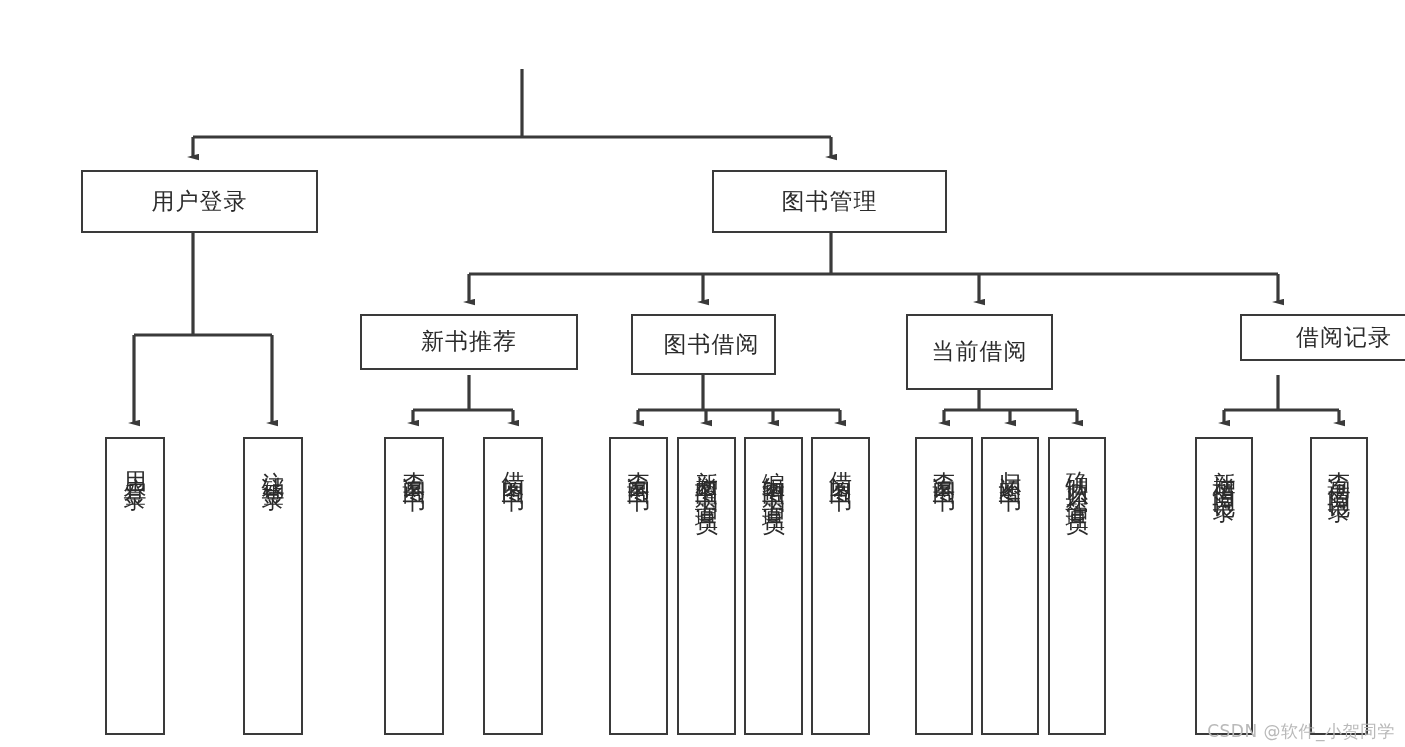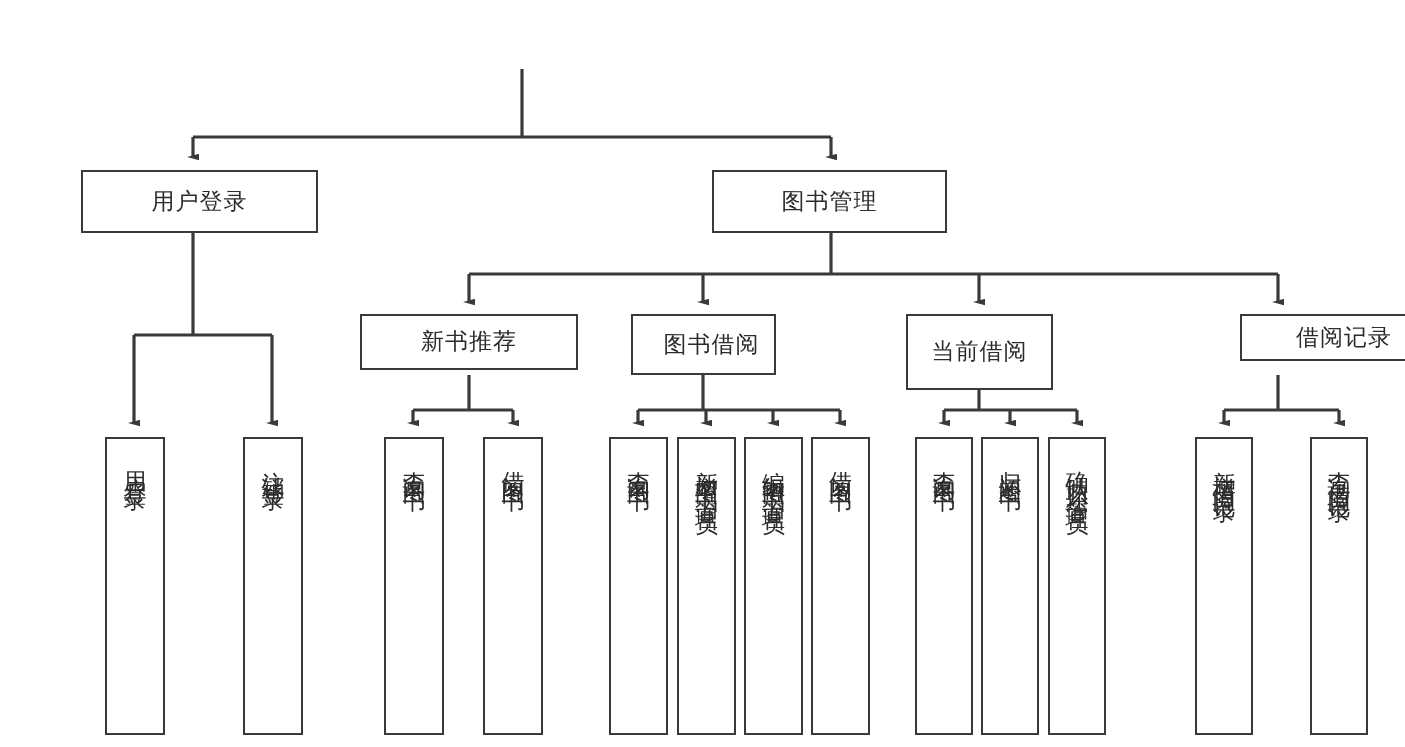--- a/index.html
+++ b/index.html
@@ -173,14 +173,15 @@
     <span class="vtext">确认归还（管理员）</span>
   </div>
 
   <div class="node leaf" style="left:1195px; top:437px; width:58px; height:298px;">
     <span class="vtext">新增借阅记录</span>
   </div>
   <div class="node leaf" style="left:1310px; top:437px; width:58px; height:298px;">
     <span class="vtext">查询借阅记录</span>
   </div>
 
+  <div class="watermark">CSDN @软件_小贺同学</div>
 
 </div>
 
 </body></html>

